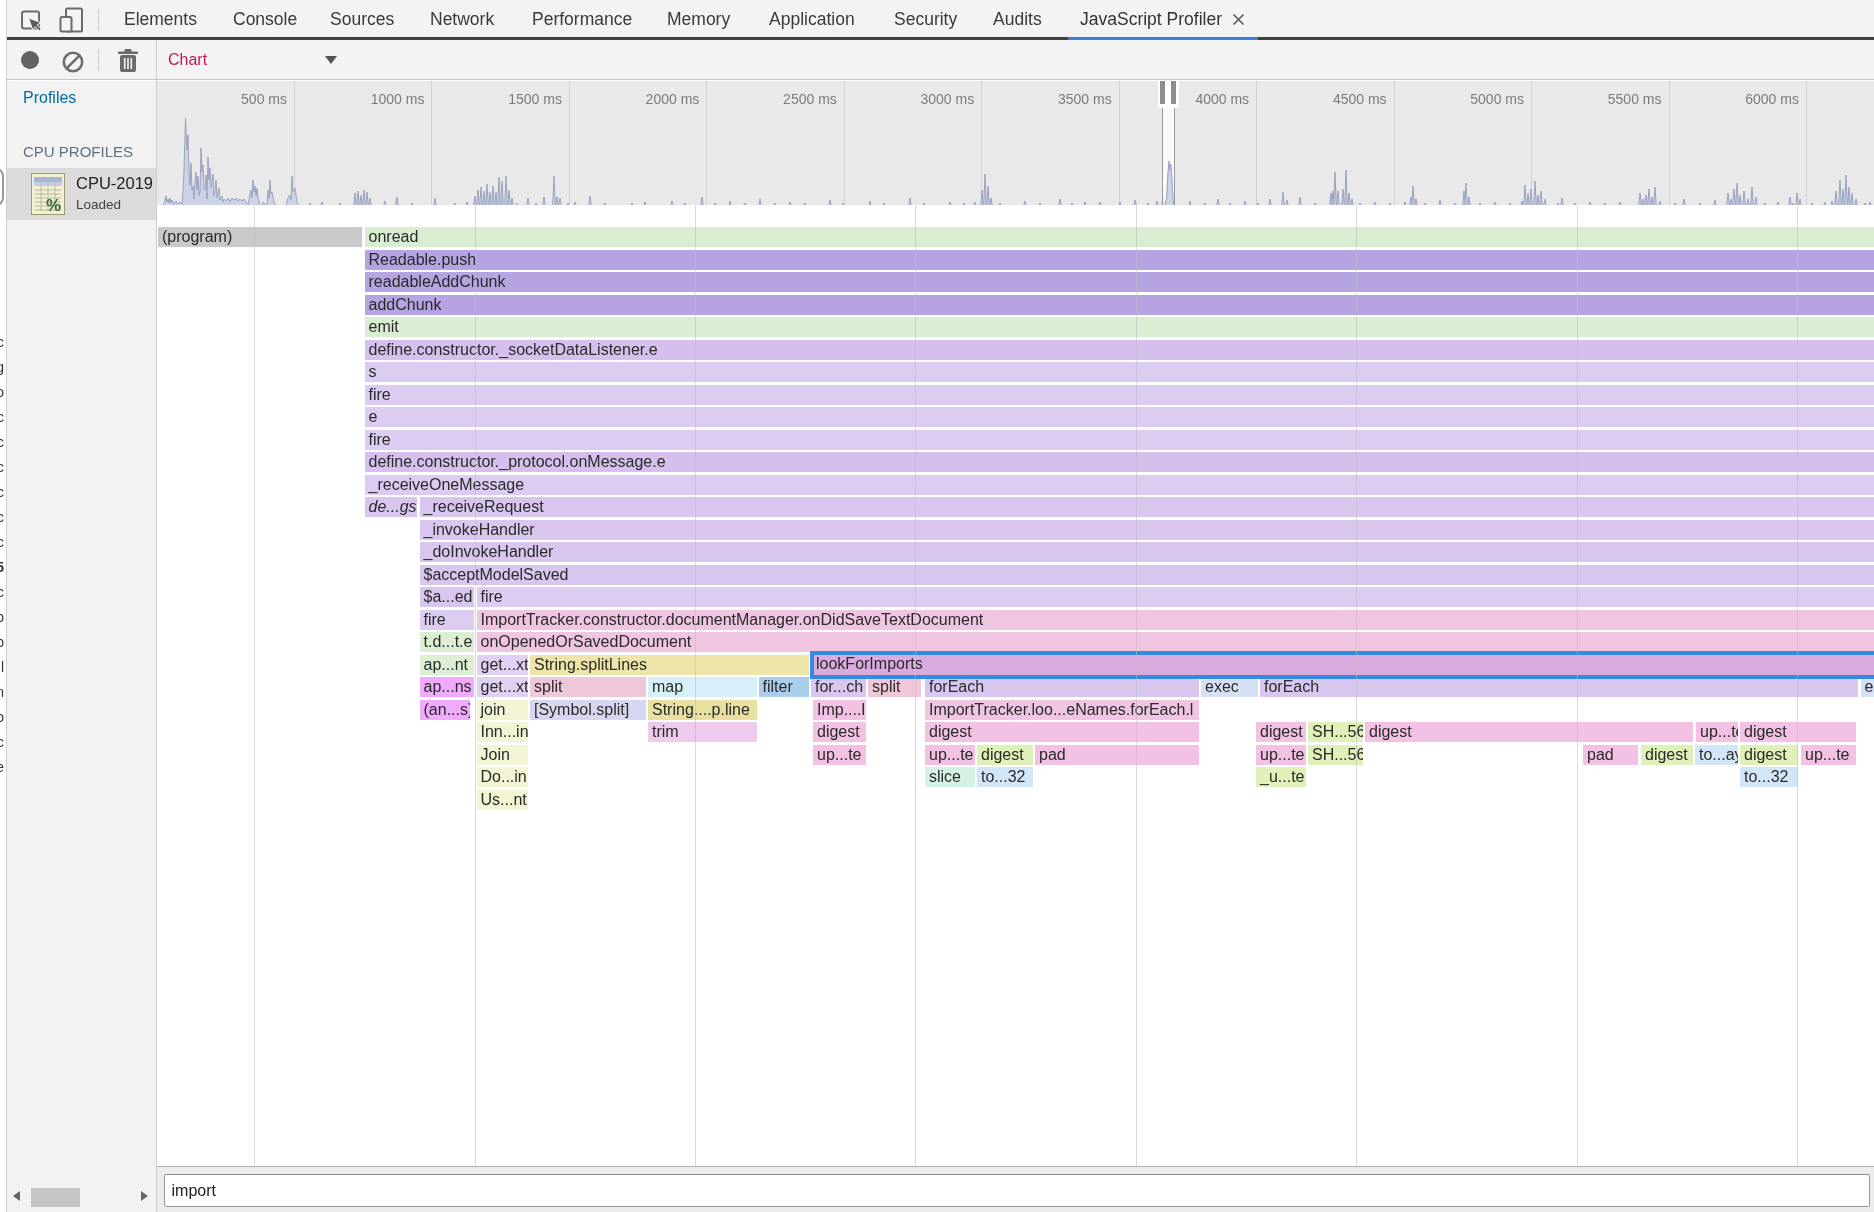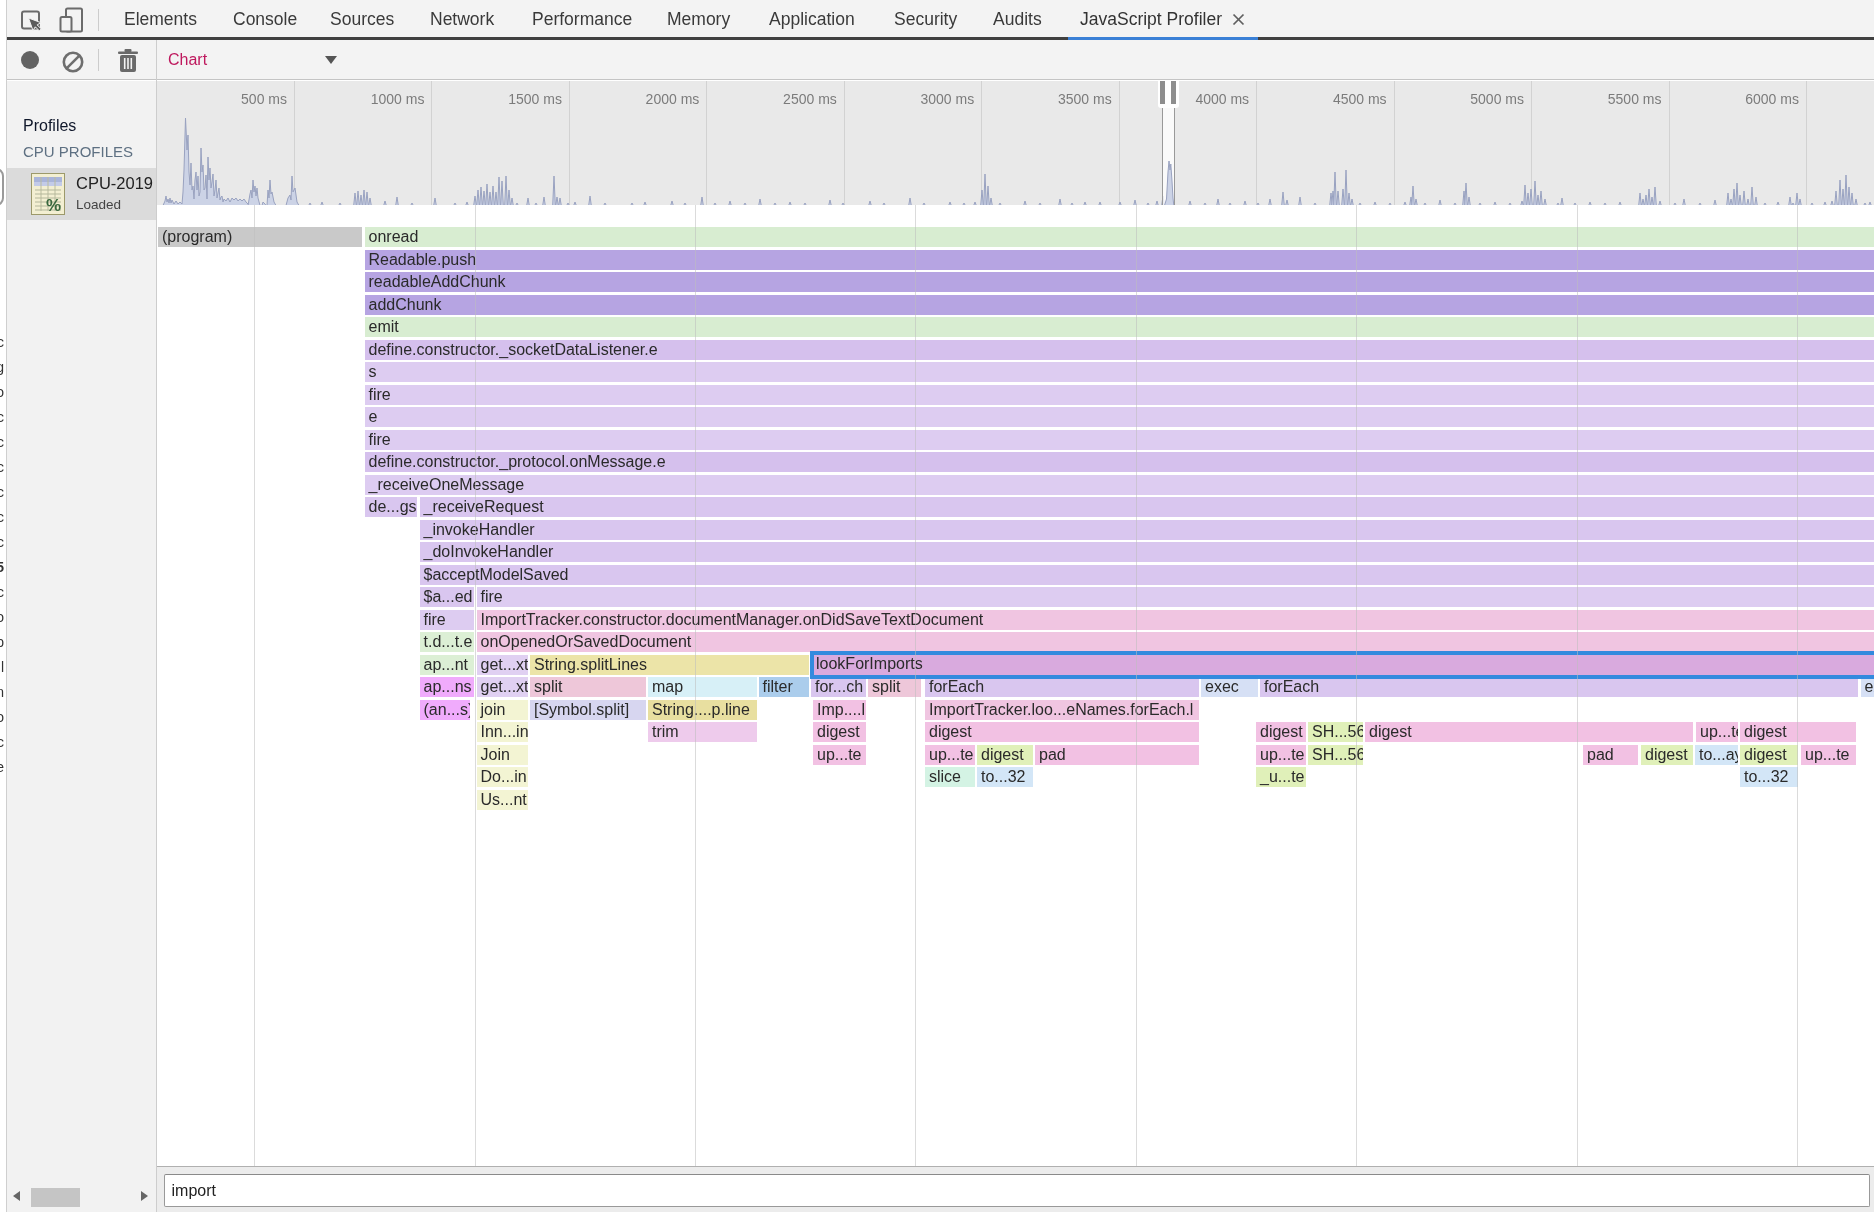--- a/index.html
+++ b/index.html
@@ -77,21 +77,21 @@
     <line x1="8.7" y1="10" x2="8.7" y2="21" stroke="#f3f3f3" stroke-width="1.6"></line>
     <line x1="12" y1="10" x2="12" y2="21" stroke="#f3f3f3" stroke-width="1.6"></line>
     <line x1="15.3" y1="10" x2="15.3" y2="21" stroke="#f3f3f3" stroke-width="1.6"></line>
   </svg>
   <div class="abs" style="left:168px;top:0;height:40px;line-height:40px;font-size:16px;color:#be185d">Chart</div>
   <div class="tri-d abs" style="left:325px;top:16px"></div>
 </div>
 <div id="sideborder"></div>
 
 <div id="sidebar">
-  <div class="abs" style="left:23px;top:36px;font-size:16px;color:#0f172a">Profiles</div>
+  <div class="abs" style="left:23px;top:8px;font-size:16px;color:#0369a1">Profiles</div>
   <div class="abs" style="left:23px;top:62px;font-size:15px;color:#5e7082">CPU PROFILES</div>
   <div id="selrow"></div>
   <svg class="abs" style="left:31px;top:92px" width="34" height="42" viewBox="0 0 34 42">
     <rect x="0.5" y="0.5" width="33" height="41" fill="#f3efd2" stroke="#9c996b" stroke-width="1"></rect>
     <rect x="3" y="4" width="28" height="5" fill="#a9b4da"></rect>
     <rect x="3" y="9" width="28" height="4" fill="#c3cbe8"></rect>
     <g stroke="#b9bb9e" stroke-width="1">
       <line x1="10" y1="4" x2="10" y2="38"></line>
         <line x1="17" y1="4" x2="17" y2="38"></line>
         <line x1="24" y1="4" x2="24" y2="38"></line>
@@ -388,21 +388,21 @@
 <div class="bar" style="left:364.5px;top:272.0px;width:1511.5px;background:#b6a4e2;">readableAddChunk</div>
 <div class="bar" style="left:364.5px;top:294.5px;width:1511.5px;background:#b6a4e2;">addChunk</div>
 <div class="bar" style="left:364.5px;top:317.0px;width:1511.5px;background:#d8edd1;">emit</div>
 <div class="bar" style="left:364.5px;top:339.5px;width:1511.5px;background:#d5c0ed;">define.constructor._socketDataListener.e</div>
 <div class="bar" style="left:364.5px;top:362.0px;width:1511.5px;background:#ddccf1;">s</div>
 <div class="bar" style="left:364.5px;top:384.5px;width:1511.5px;background:#ddccf1;">fire</div>
 <div class="bar" style="left:364.5px;top:407.0px;width:1511.5px;background:#ddccf1;">e</div>
 <div class="bar" style="left:364.5px;top:429.5px;width:1511.5px;background:#ddccf1;">fire</div>
 <div class="bar" style="left:364.5px;top:452.0px;width:1511.5px;background:#d5c0ed;">define.constructor._protocol.onMessage.e</div>
 <div class="bar" style="left:364.5px;top:474.5px;width:1511.5px;background:#ddccf1;">_receiveOneMessage</div>
-<div class="bar" style="left:364.5px;top:497.0px;width:52.5px;background:#d9c6ef;">de...gs</div>
+<div class="bar" style="left:364.5px;top:497.0px;width:52.5px;background:#d9c6ef;font-style:italic;">de...gs</div>
 <div class="bar" style="left:419.5px;top:497.0px;width:1456.5px;background:#d9c6ef;">_receiveRequest</div>
 <div class="bar" style="left:419.5px;top:519.5px;width:1456.5px;background:#d9c6ef;">_invokeHandler</div>
 <div class="bar" style="left:419.5px;top:542.0px;width:1456.5px;background:#d9c6ef;">_doInvokeHandler</div>
 <div class="bar" style="left:419.5px;top:564.5px;width:1456.5px;background:#d9c6ef;">$acceptModelSaved</div>
 <div class="bar" style="left:419.5px;top:587.0px;width:54.5px;background:#d9c6ef;">$a...ed</div>
 <div class="bar" style="left:476.5px;top:587.0px;width:1399.5px;background:#ddccf1;">fire</div>
 <div class="bar" style="left:419.5px;top:609.5px;width:54.5px;background:#ddccf1;">fire</div>
 <div class="bar" style="left:476.5px;top:609.5px;width:1399.5px;background:#f0c5e1;">ImportTracker.constructor.documentManager.onDidSaveTextDocument</div>
 <div class="bar" style="left:419.5px;top:632.0px;width:54.5px;background:#dcefd5;">t.d...t.e</div>
 <div class="bar" style="left:476.5px;top:632.0px;width:1399.5px;background:#f0c5e1;">onOpenedOrSavedDocument</div>

